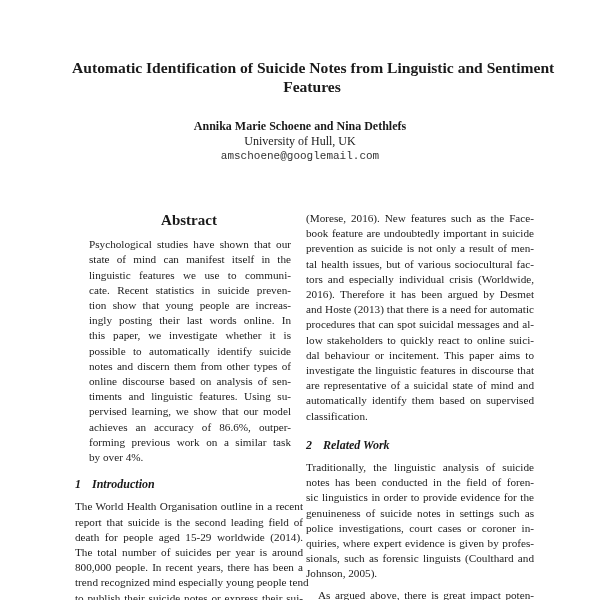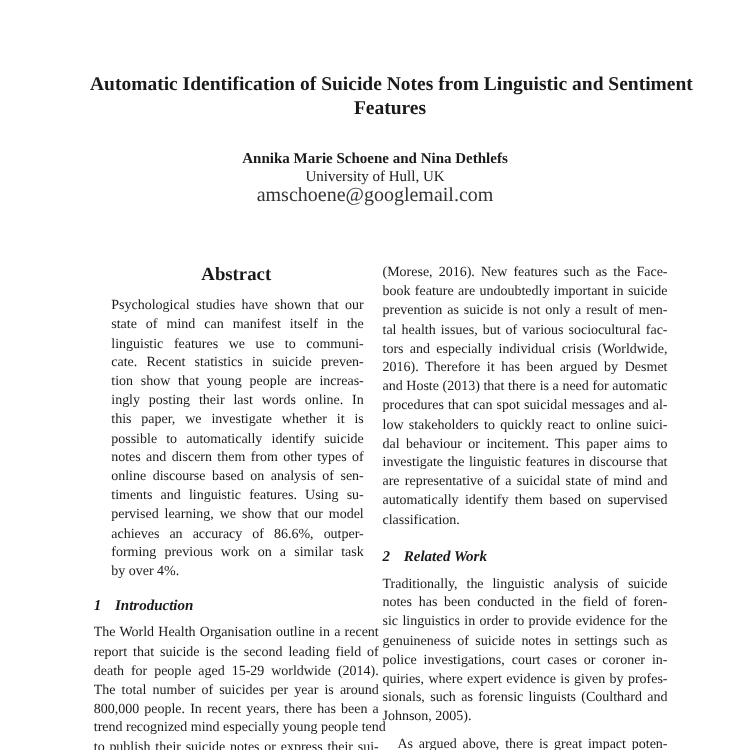--- a/index.html
+++ b/index.html
@@ -1,20 +1,20 @@
 <!DOCTYPE html>
 <html><head>
 <meta charset="utf-8">
 <style>
   html, body { margin: 0; padding: 0; background: #ffffff; }
   body { width: 600px; height: 600px; overflow: hidden; position: relative; font-family: "Liberation Serif", serif; color: #1a1a1a; }
   .title { position: absolute; left: 72px; width: 480px; top: 58px; text-align: center; font-weight: bold; font-size: 15.6px; line-height: 19px; }
   .authors { position: absolute; left: 60px; width: 480px; top: 119px; text-align: center; font-size: 12px; line-height: 15px; }
   .authors .names { font-weight: bold; }
-  .authors .email { font-family: Liberation Serif, serif; font-size: 16px; color: #333; }
+  .authors .email { font-family: Liberation Mono, monospace; font-size: 11px; color: #333; }
   .col { position: absolute; width: 228px; font-size: 11.2px; line-height: 15.2px; text-align: justify; }
   .col-left { left: 75px; top: 213px; }
   .col-right { left: 306px; top: 211px; }
   .abstract-heading { text-align: center; font-weight: bold; font-size: 15px; margin: 0 0 9px 0; }
   .abstract-body { padding: 0 12px 0 14px; margin: 0; }
   .sec-heading { font-weight: bold; font-size: 12px; margin: 12px 0 7px 0; font-style: italic; }
   .sec-heading .num { display: inline-block; width: 17px; }
   p { margin: 0; }
   .line { display: block; text-align-last: justify; white-space: nowrap; }
   .line.last { text-align-last: left; }

